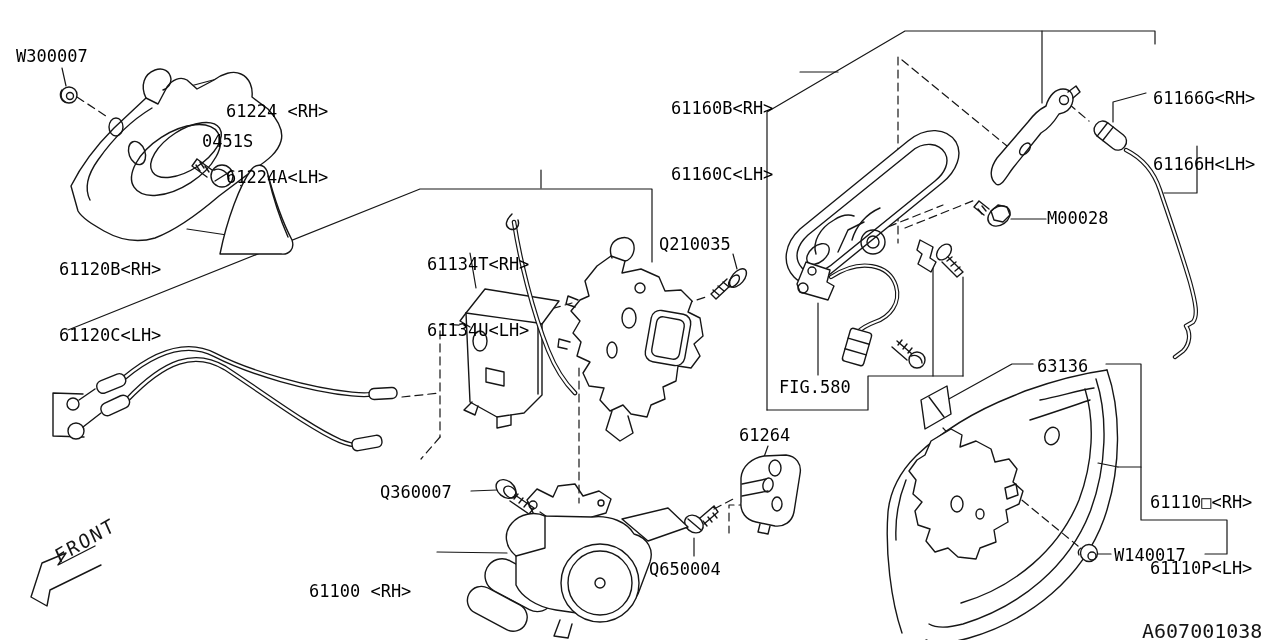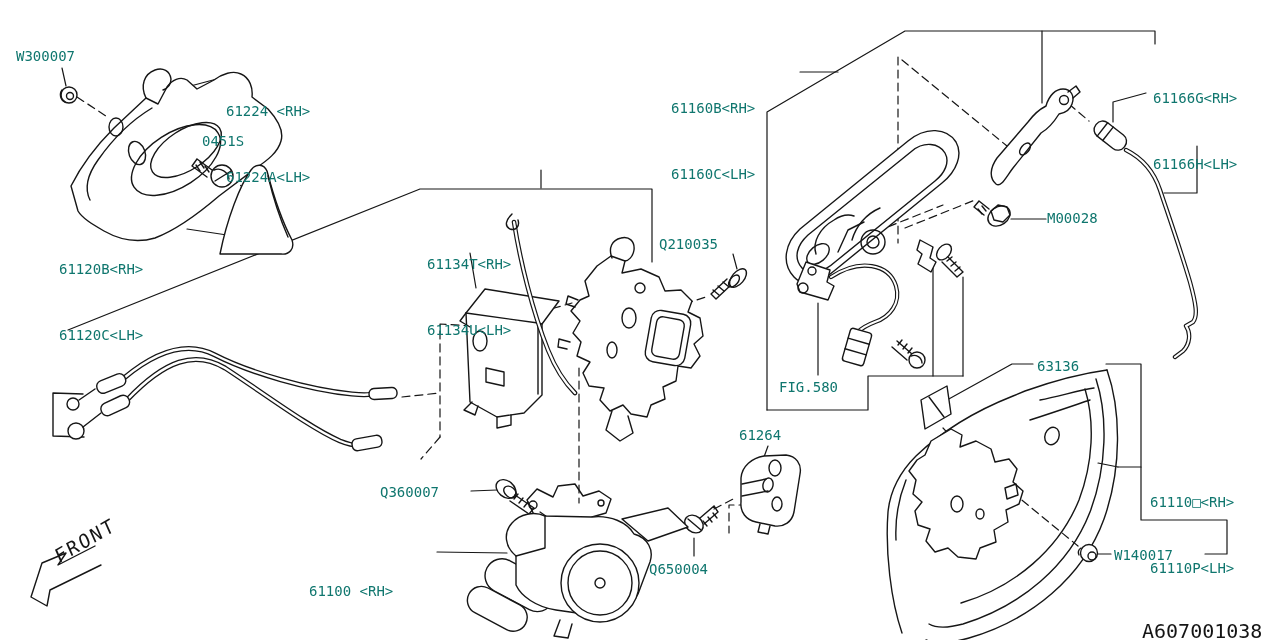--- a/index.html
+++ b/index.html
@@ -1,20 +1,20 @@
 <!DOCTYPE html>
 <html><head>
 <meta charset="utf-8">
 <title>A607001038</title>
 <style>
   html,body{margin:0;padding:0;background:#fff;}
   #canvas{position:relative;width:1280px;height:640px;background:#fff;overflow:hidden;
           font-family:"DejaVu Sans Mono","Liberation Mono",monospace;color:#151515;}
   #art{position:absolute;left:0;top:0;}
-  .lbl{position:absolute;font-size:14px;line-height:22px;white-space:pre;letter-spacing:0px;color:#0f766e;}
+  .lbl{position:absolute;font-size:17px;line-height:22px;white-space:pre;letter-spacing:0px;color:#000000;}
   .lbl div{white-space:pre;}
   .front-lbl{position:absolute;left:56px;top:546px;font-size:19px;letter-spacing:2px;
              transform:rotate(-30deg) skewX(-6deg);transform-origin:0 50%;}
   .drawno{position:absolute;left:1142px;top:619px;font-size:20px;}
 </style>
 </head>
 <body>
 
 <div id="canvas">
 

